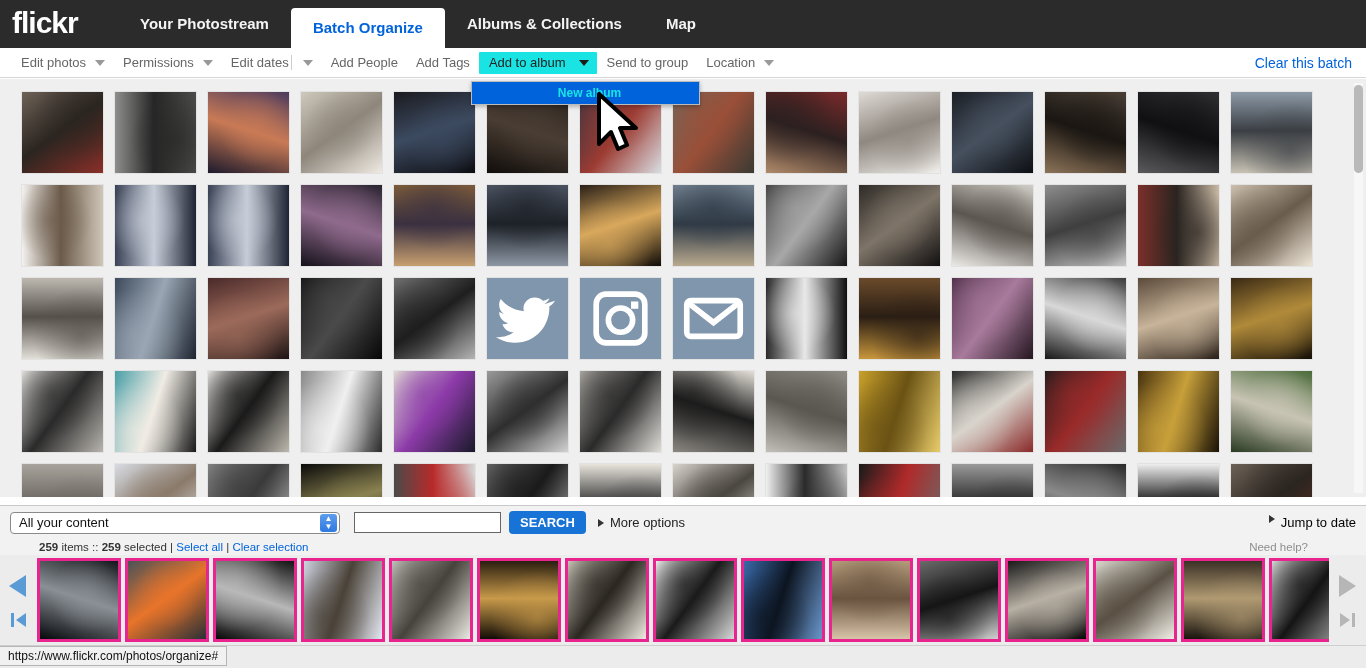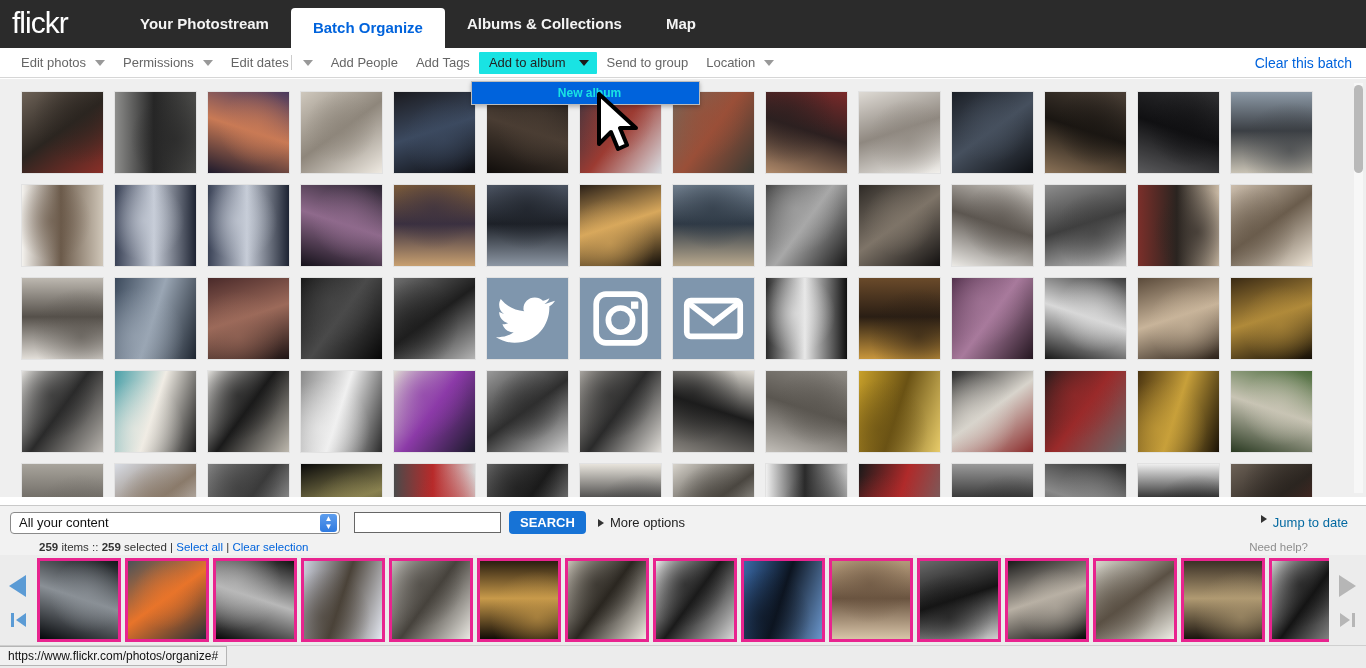--- a/index.html
+++ b/index.html
@@ -9,21 +9,21 @@
     background: #fff; overflow: hidden;
   }
   #app { position: relative; width: 1366px; height: 668px; }
 
   
   .topnav {
     position: absolute; left: 0; top: 0; width: 1366px; height: 48px;
     background: #2b2b2b; display: flex; align-items: flex-end;
   }
   .brand {
-    color: #fff; font-size: 30px; font-weight: normal; letter-spacing: -1px;
+    color: #fff; font-size: 30px; font-weight: bold; letter-spacing: -1px;
     padding: 0 0 8px 12px; width: 118px;
   }
   .navitems { display: flex; align-items: flex-end; height: 48px; }
   .navitem {
     color: #f4f4f4; font-size: 15px; font-weight: bold;
     padding: 0 22px; height: 48px; line-height: 48px; white-space: nowrap;
     cursor: pointer;
   }
   .navitem.active {
     background: #fff; color: #0063dc; border-radius: 4px 4px 0 0;
@@ -126,22 +126,22 @@
     background: #1773d6; color: #fff; font-size: 13px; font-weight: bold;
     display: flex; align-items: center; cursor: pointer;
   }
   .moreopt {
     margin-left: 12px; font-size: 13px; color: #222; cursor: pointer;
     display: flex; align-items: center;
   }
   .tri { width: 0; height: 0; border-top: 4px solid transparent;
          border-bottom: 4px solid transparent; border-left: 6px solid #333;
          margin-right: 6px; }
-  .jump { margin-left: auto; font-size: 13px; color: #0369a1; display: flex;
-          align-items: flex-start; cursor: pointer; margin-right: 8px; }
+  .jump { margin-left: auto; font-size: 13px; color: #000000; display: flex;
+          align-items: flex-start; cursor: pointer; }
 
   
   .countrow {
     position: absolute; left: 0; top: 539px; width: 1366px; height: 16px;
     background: #f2f2f2; font-size: 11.5px; color: #333;
     padding-left: 39px; display: flex; align-items: center;
   }
   .countrow b { font-weight: bold; }
   .countrow .lnk { color: #0063dc; cursor: pointer; }
   .needhelp {

